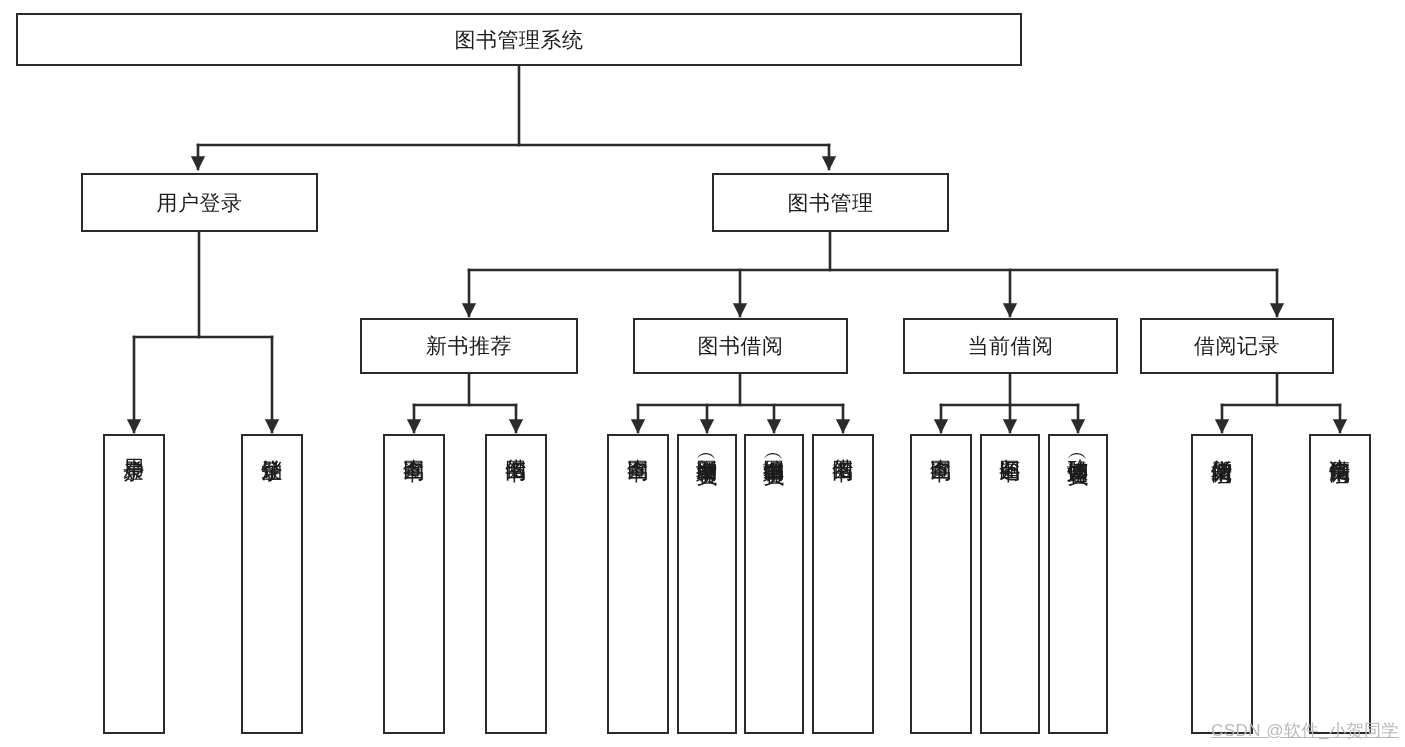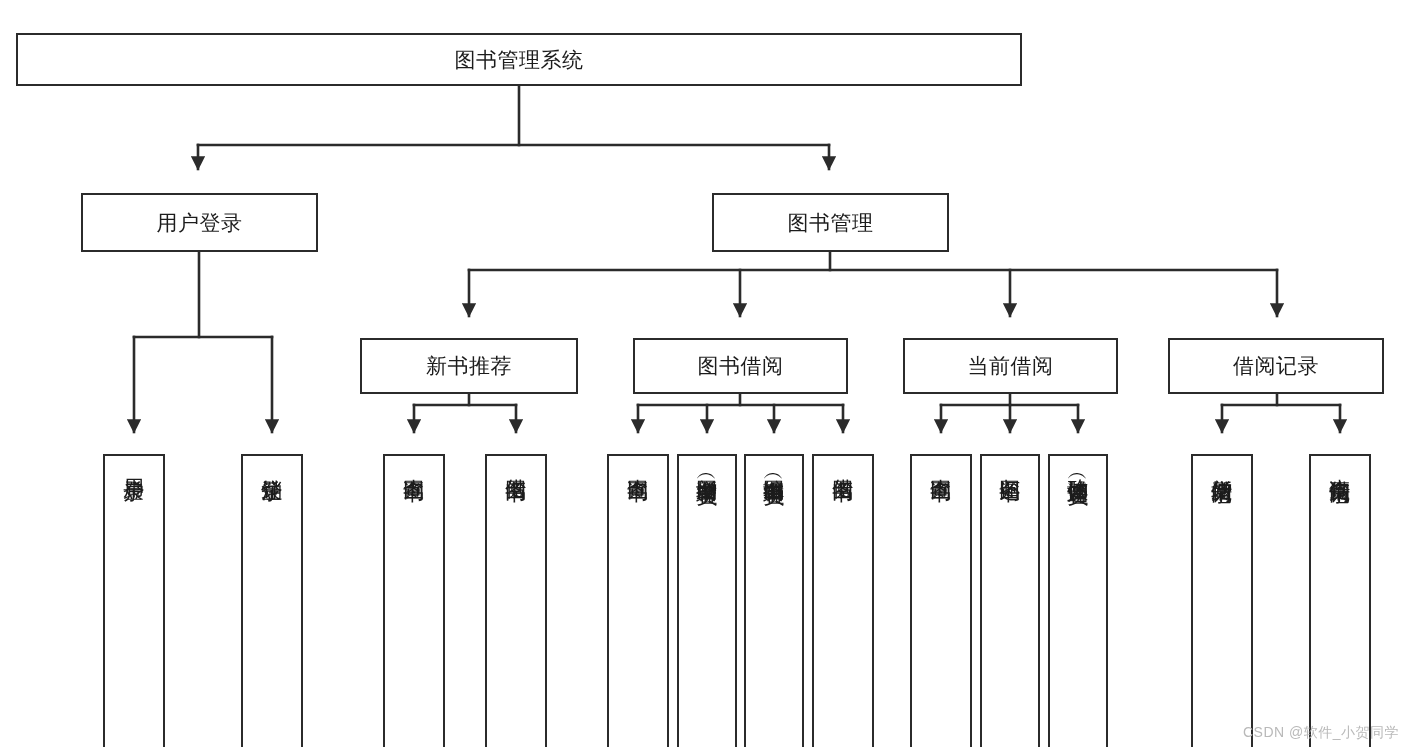--- a/index.html
+++ b/index.html
@@ -28,21 +28,20 @@
   }
   .node {
     position: absolute;
     box-sizing: border-box;
     border: 2px solid #2b2b2b;
     background: #ffffff;
     display: flex;
     align-items: center;
     justify-content: center;
     color: #1c1c1c;
-    margin-top: 20px;
   }
   .node.horiz {
     font-size: 21px;
     letter-spacing: 0.5px;
   }
   .node.vert {
     align-items: flex-start;
     padding-top: 6px;
   }
   .node.vert .vlabel {
@@ -58,24 +57,25 @@
   .node.vert {
     justify-content: center;
   }
   .node.vert.tall .vlabel {
     font-size: 21px;
   }
   #watermark {
     position: absolute;
     right: 6px;
     bottom: 5px;
-    font-size: 14px;
+    font-size: 17px;
     color: #b9b9b9;
     letter-spacing: 0.5px;
     white-space: nowrap;
+    text-decoration: underline;
   }
 </style>
 </head>
 <body>
 
 <div id="canvas">
 
   <svg id="edges" viewBox="0 0 1405 747" width="1405" height="747" aria-hidden="true">
     <defs>
       <marker id="arrow" viewBox="0 0 10 10" refX="9" refY="5" markerWidth="5.5" markerHeight="5.5" orient="auto-start-reverse">
@@ -144,21 +144,21 @@
   </div>
 
   <div class="node horiz" style="left:903px; top:318px; width:215px; height:56px;">
     <span>当前借阅</span>
   </div>
 
   <div class="node horiz" style="left:633px; top:318px; width:215px; height:56px;">
     <span>图书借阅</span>
   </div>
 
-  <div class="node horiz" style="left:1168px; top:318px; width:216px; height:56px;">
+  <div class="node horiz" style="left:1140px; top:318px; width:194px; height:56px;">
     <span>借阅记录</span>
   </div>
 
   <div class="node vert" style="left:103px; top:434px; width:62px; height:300px;">
     <span class="vlabel">用户登录</span>
   </div>
 
   <div class="node vert" style="left:241px; top:434px; width:62px; height:300px;">
     <span class="vlabel">注销登录</span>
   </div>

